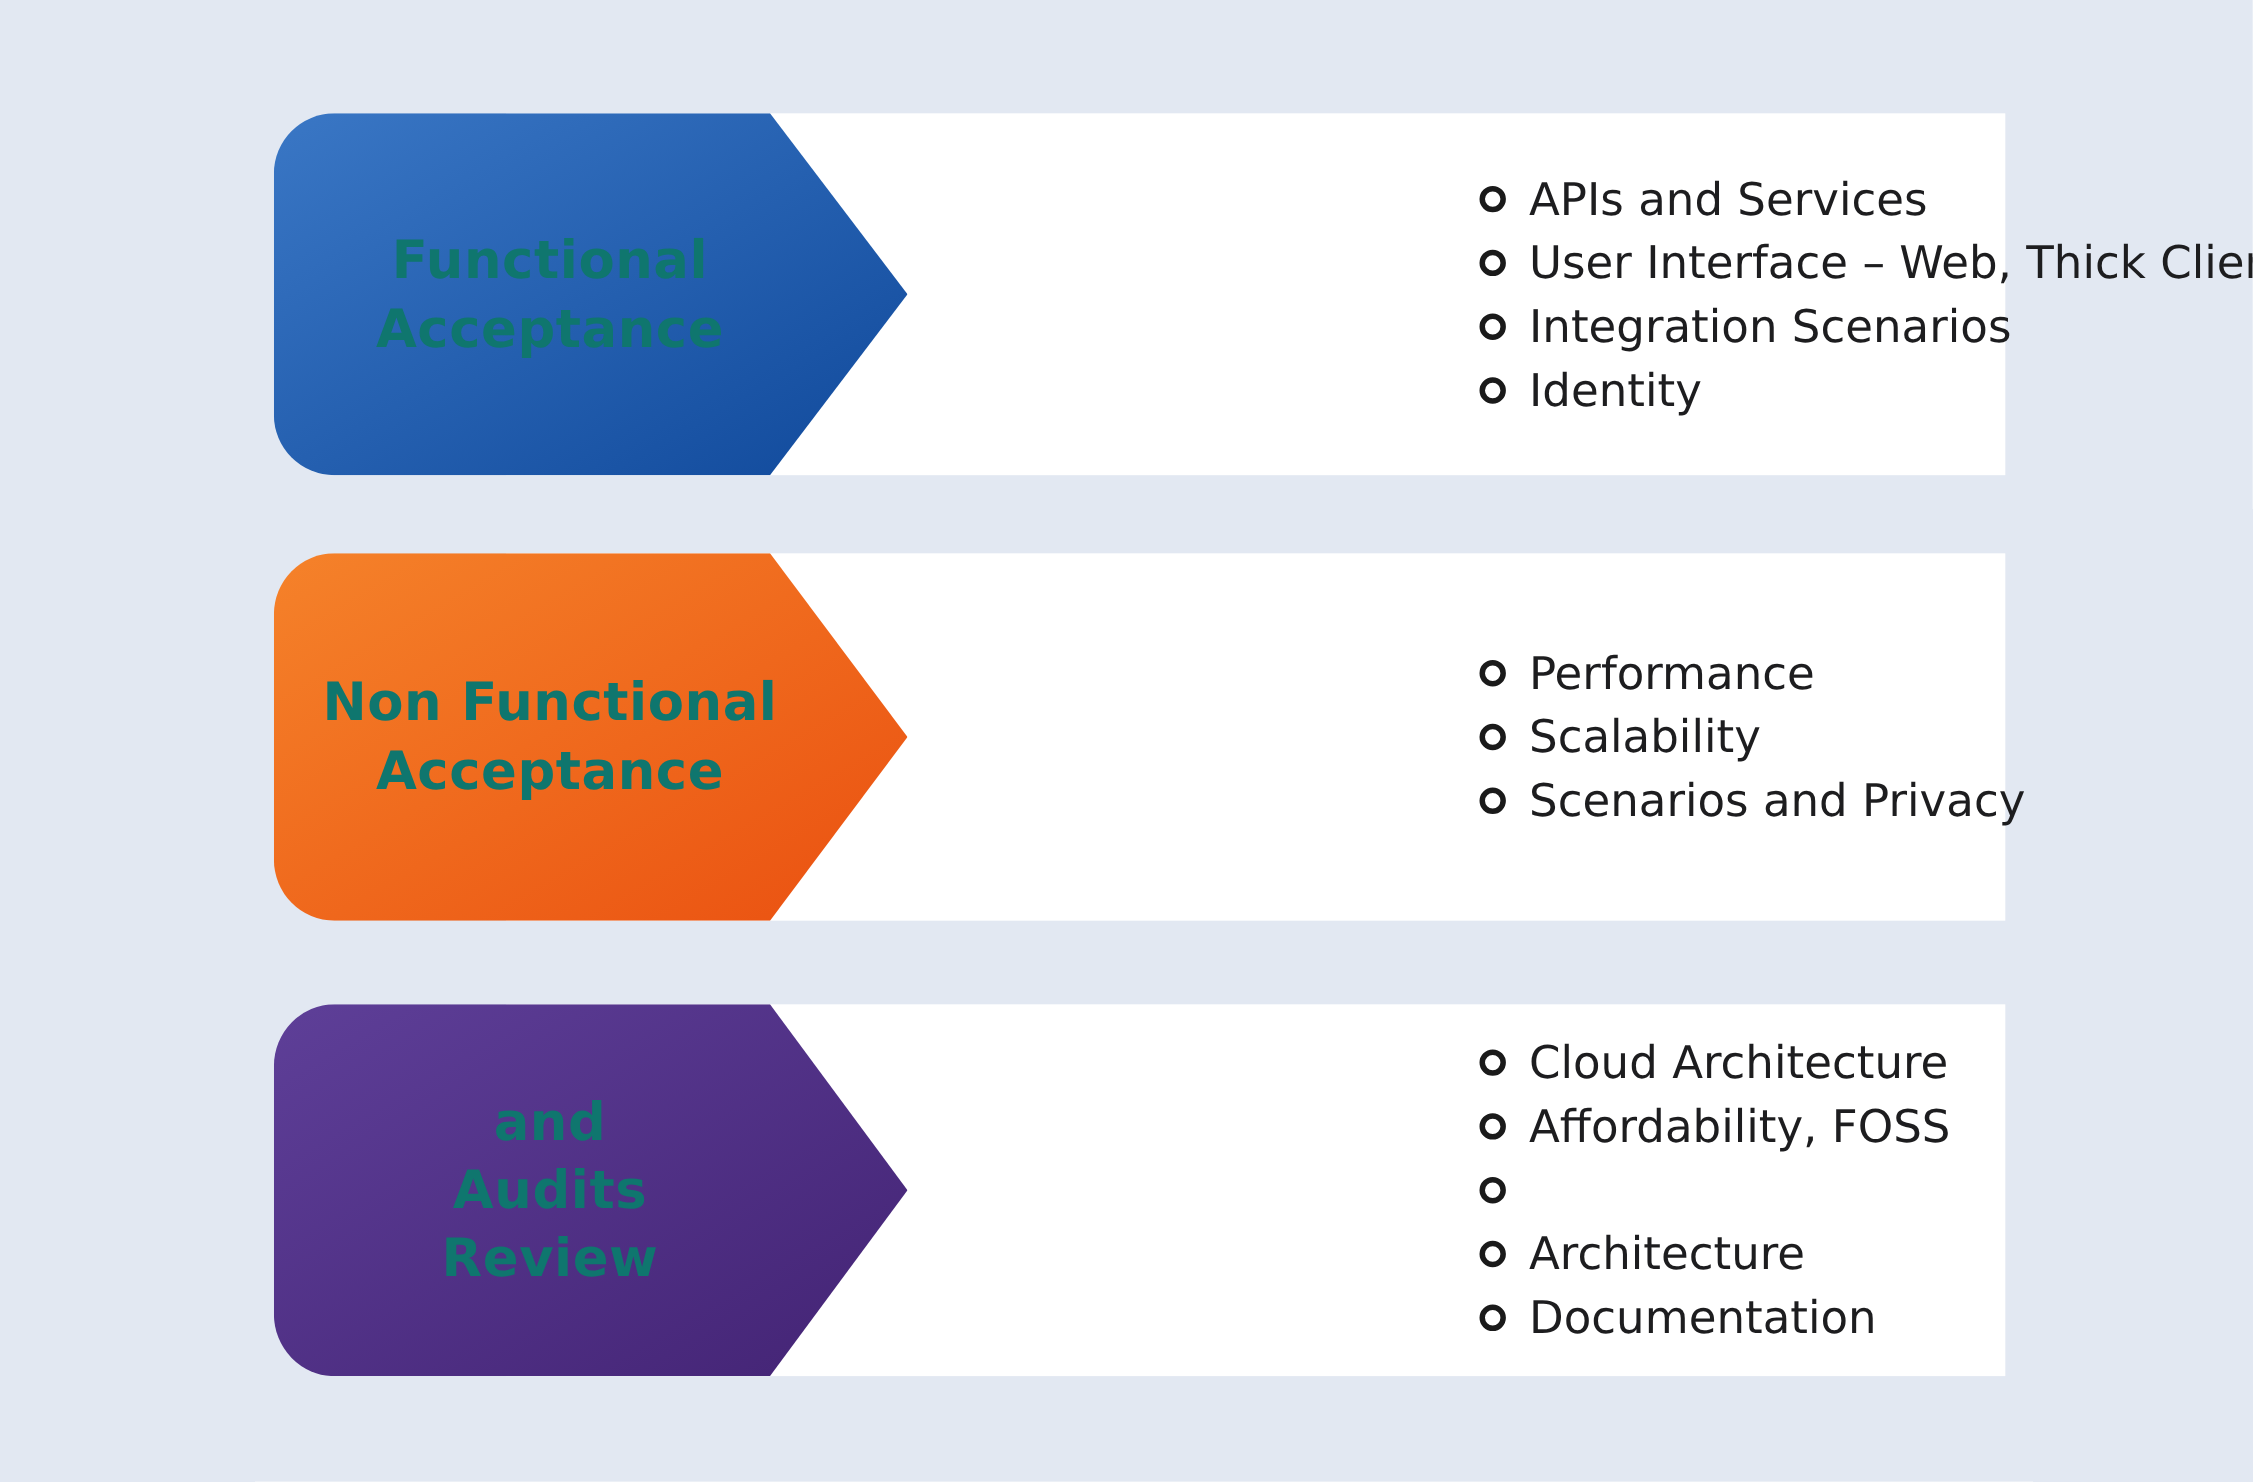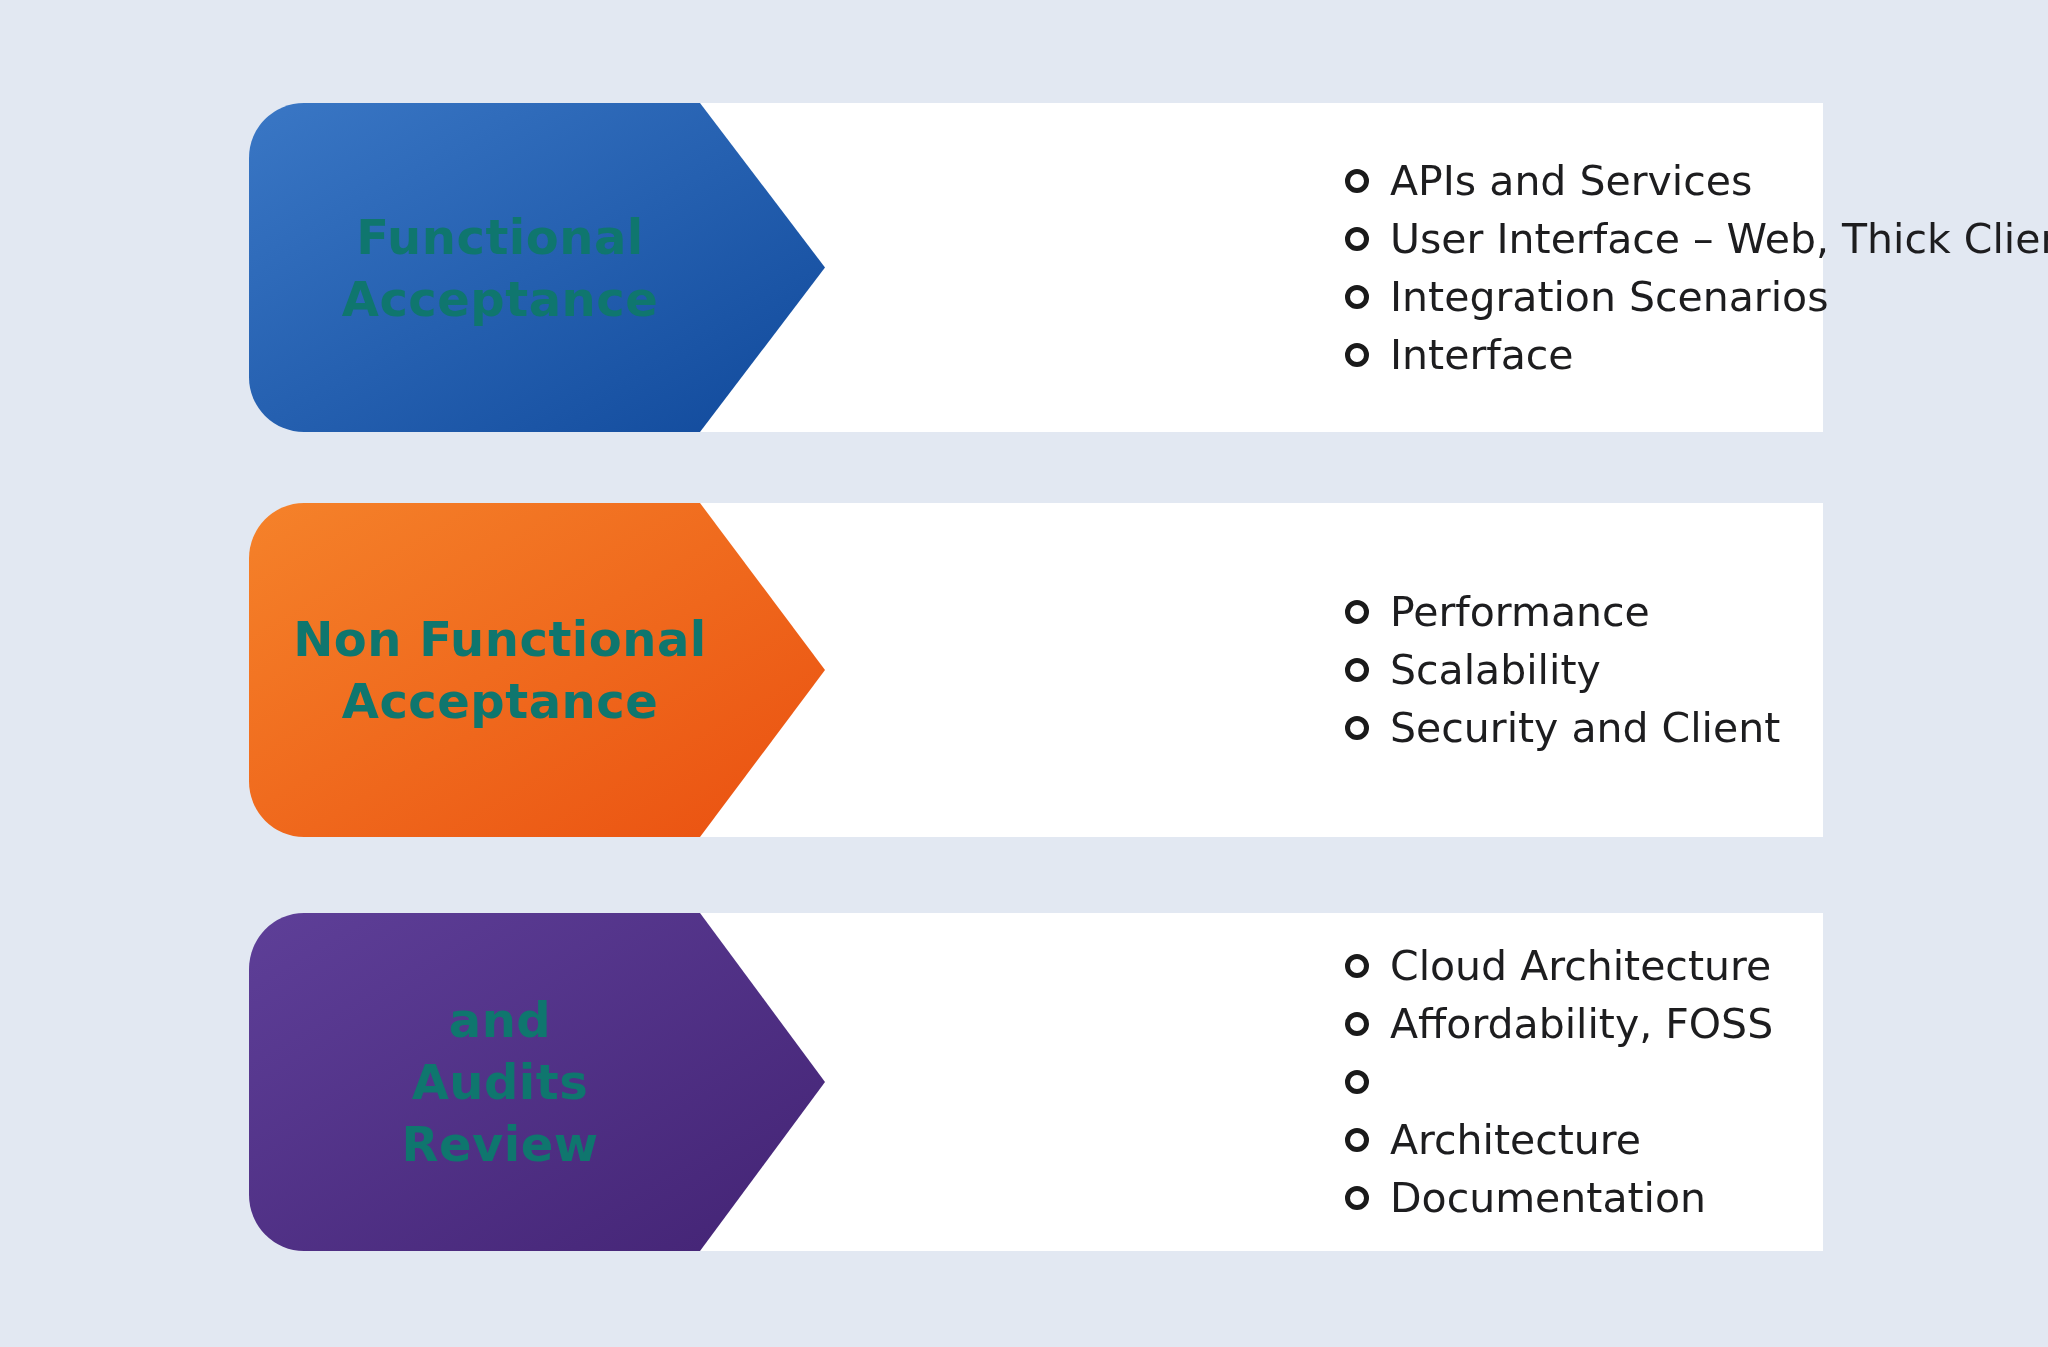--- a/index.html
+++ b/index.html
@@ -87,21 +87,21 @@
         <li>
           <span class="dot"></span>
           <span>User Interface – Web, Thick Client</span>
         </li>
         <li>
           <span class="dot"></span>
           <span>Integration Scenarios</span>
         </li>
         <li>
           <span class="dot"></span>
-          <span>Interface</span>
+          <span>Identity</span>
         </li>
       </ul>
     </div>
     <svg class="arrow" viewBox="0 0 576 330" preserveAspectRatio="none">
       <defs>
         <linearGradient id="grad0" x1="0" y1="0" x2="1" y2="1">
           <stop offset="0" stop-color="#3a77c5"></stop>
           <stop offset="1" stop-color="#10499b"></stop>
         </linearGradient>
       </defs>
@@ -119,21 +119,21 @@
         <li>
           <span class="dot"></span>
           <span>Performance</span>
         </li>
         <li>
           <span class="dot"></span>
           <span>Scalability</span>
         </li>
         <li>
           <span class="dot"></span>
-          <span>Security and Client</span>
+          <span>Scenarios and Privacy</span>
         </li>
       </ul>
     </div>
     <svg class="arrow" viewBox="0 0 576 330" preserveAspectRatio="none">
       <defs>
         <linearGradient id="grad1" x1="0" y1="0" x2="1" y2="1">
           <stop offset="0" stop-color="#f5822a"></stop>
           <stop offset="1" stop-color="#ea5010"></stop>
         </linearGradient>
       </defs>

